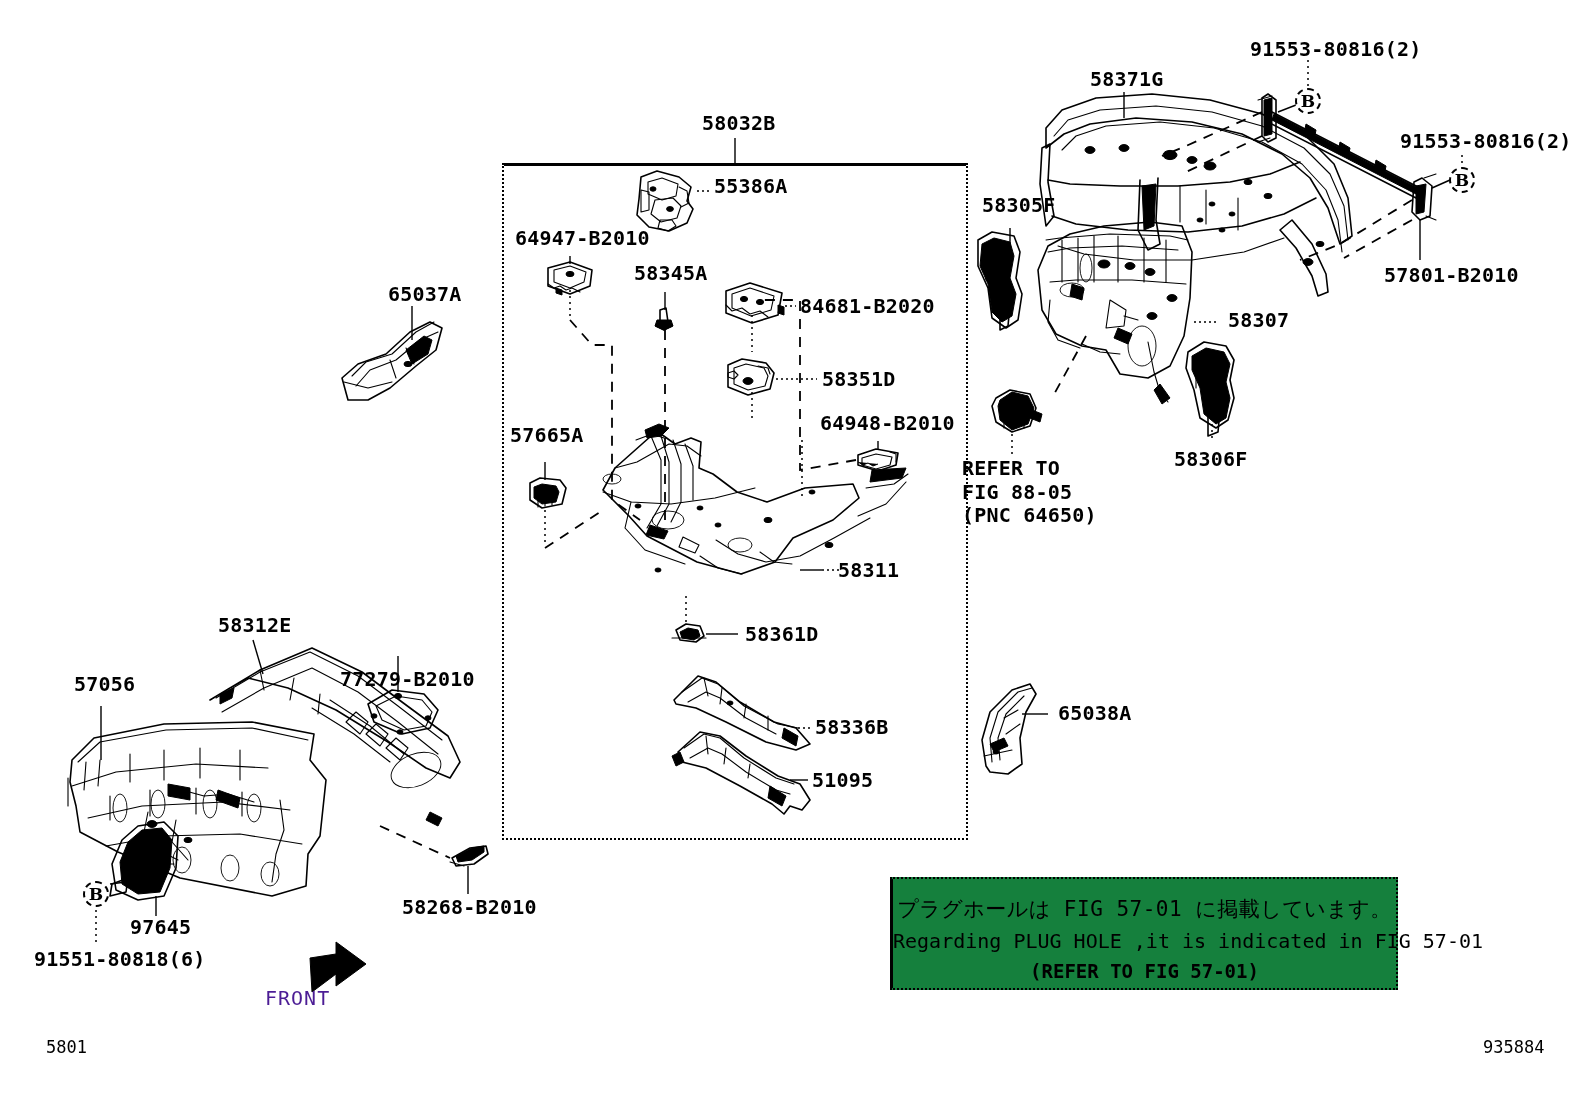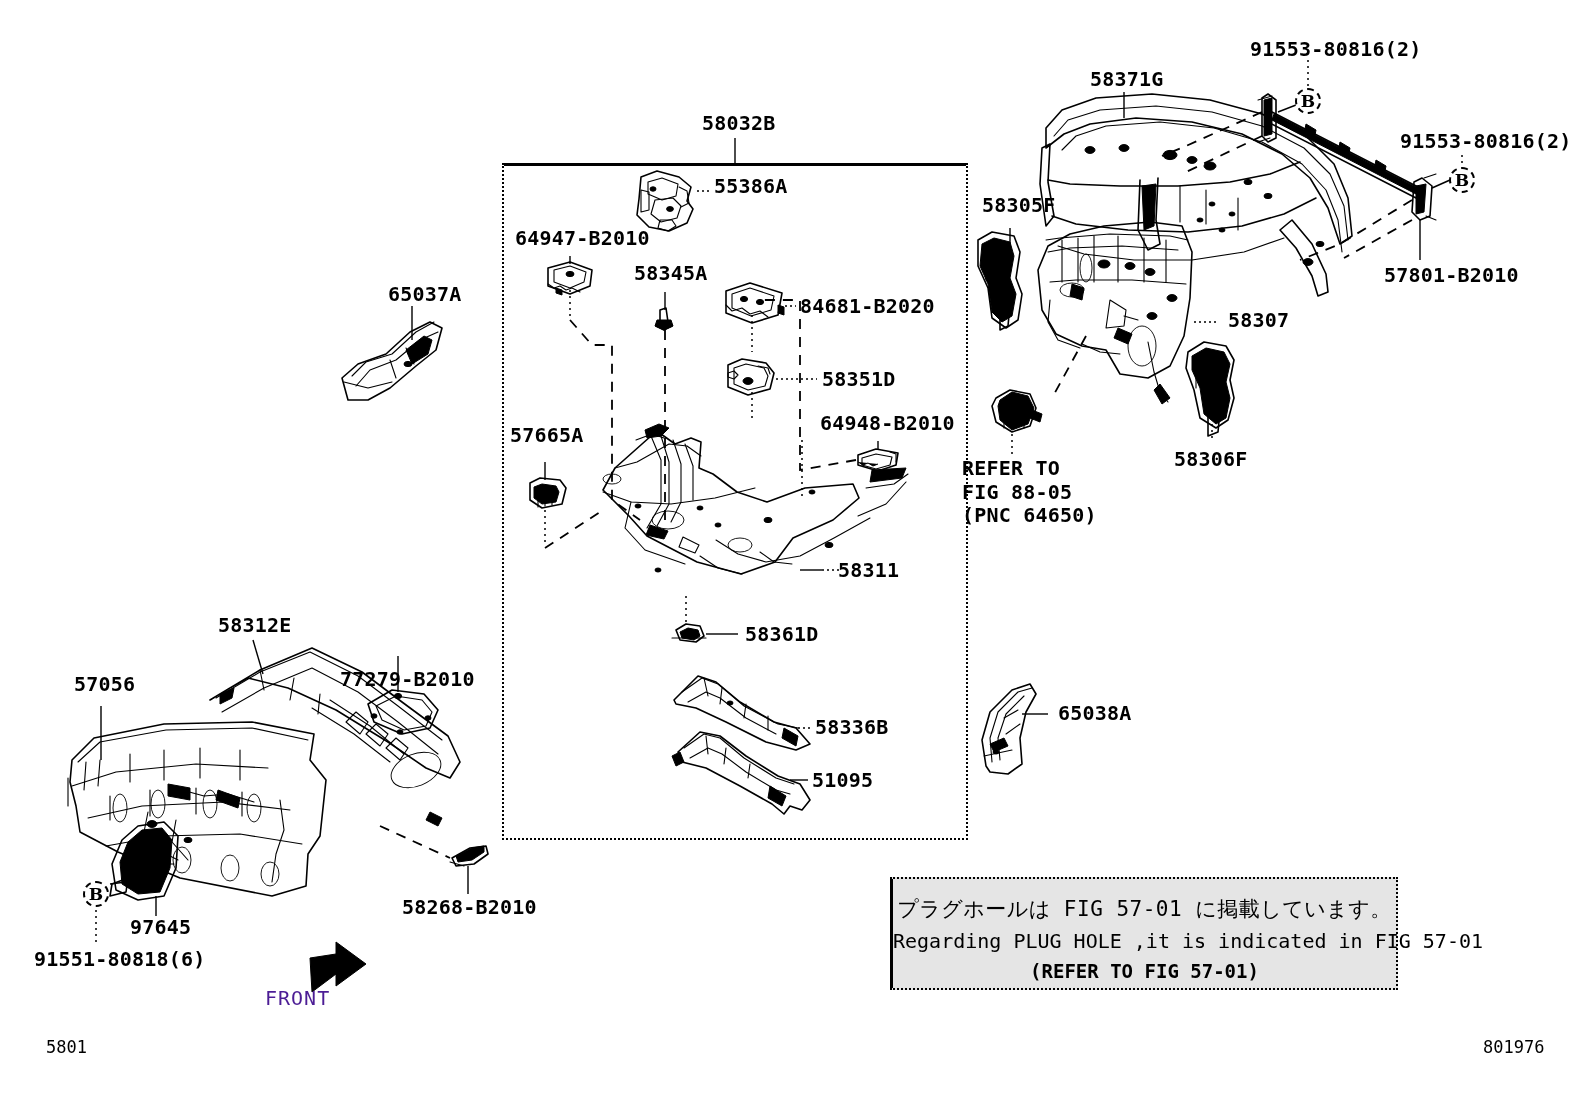--- a/index.html
+++ b/index.html
@@ -39,21 +39,21 @@
     position: absolute;
     border: 2px dotted #000;
     border-top: 3px solid #000;
     box-sizing: border-box;
   }
   .note-box {
     position: absolute;
     border: 2px dotted #000;
     border-left: 3px solid #000;
     box-sizing: border-box;
-    background: #e5e5e5;
+    background: #15803d;
   }
   .note-line {
     text-align: center;
     font-family: "DejaVu Sans Mono", "Liberation Mono", monospace;
     font-size: 20px;
     color: #000;
     white-space: pre;
     line-height: 1.55;
   }
   .note-line.jp { font-size: 21px; letter-spacing: 0.5px;}
@@ -507,15 +507,15 @@
     <span class="front-txt">FRONT</span>
   </div>
 
   <div class="note-box" style="left:890px; top:877px; width:508px; height:113px; padding-top:14px;">
     <div class="note-line jp">プラグホールは FIG 57-01 に掲載しています。</div>
     <div class="note-line">Regarding PLUG HOLE ,it is indicated in FIG 57-01</div>
     <div class="note-line refer">(REFER TO FIG 57-01)</div>
   </div>
 
   <div class="corner" style="left:46px; top:1037px;">5801</div>
-  <div class="corner" style="left:1483px; top:1037px;">801976</div>
+  <div class="corner" style="left:1483px; top:1037px;">935884</div>
 
 </div>
 
 </body></html>

